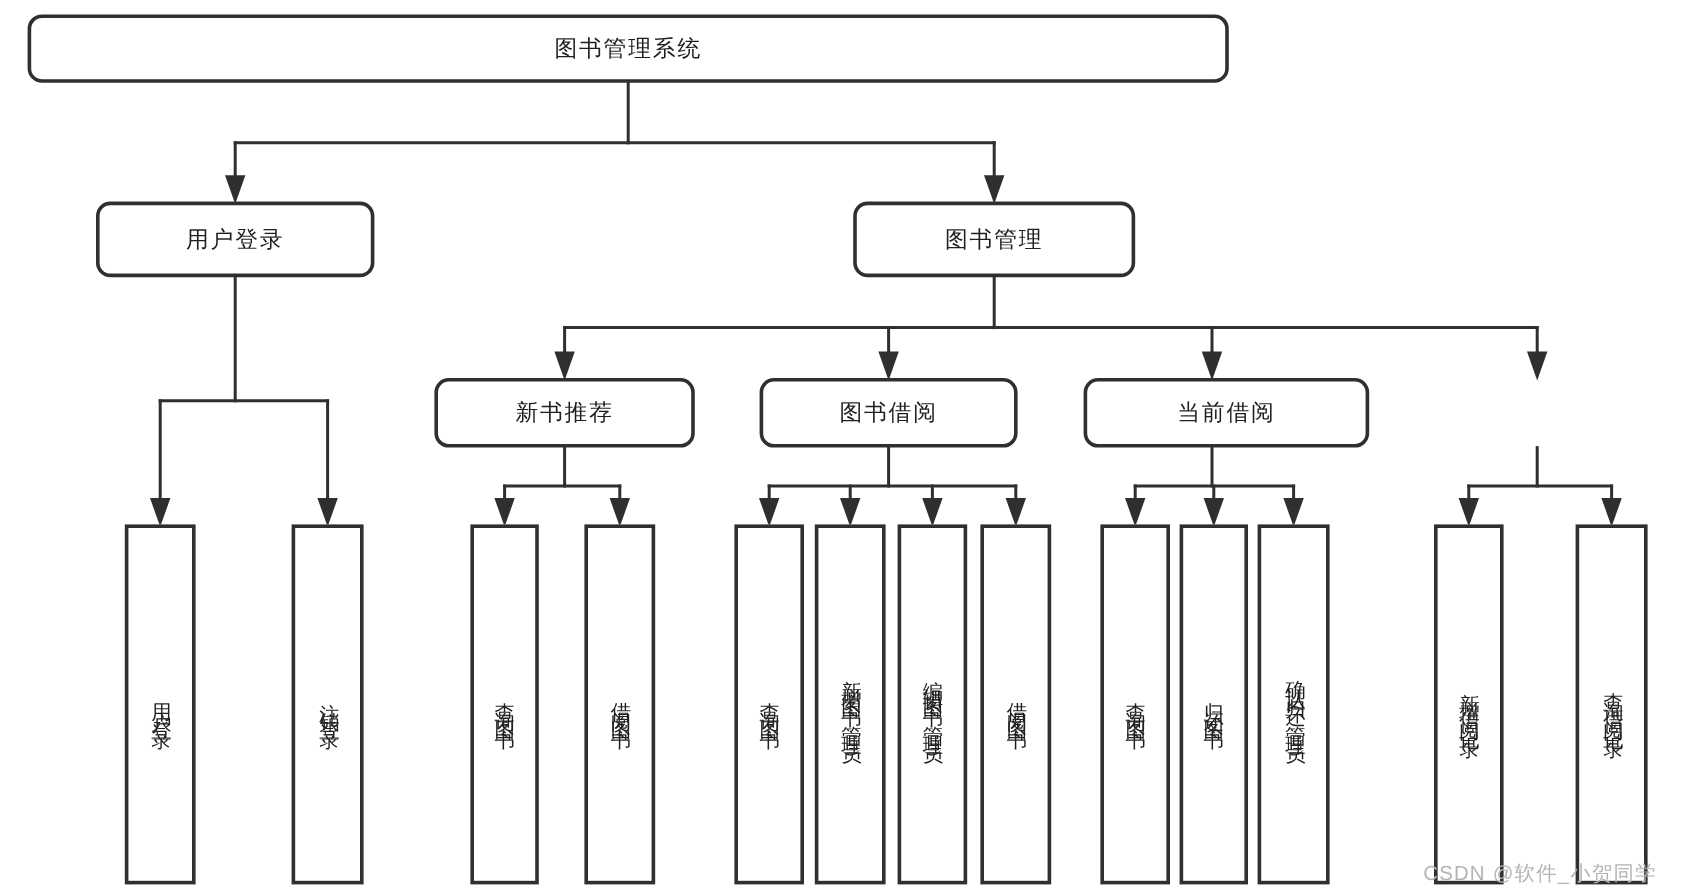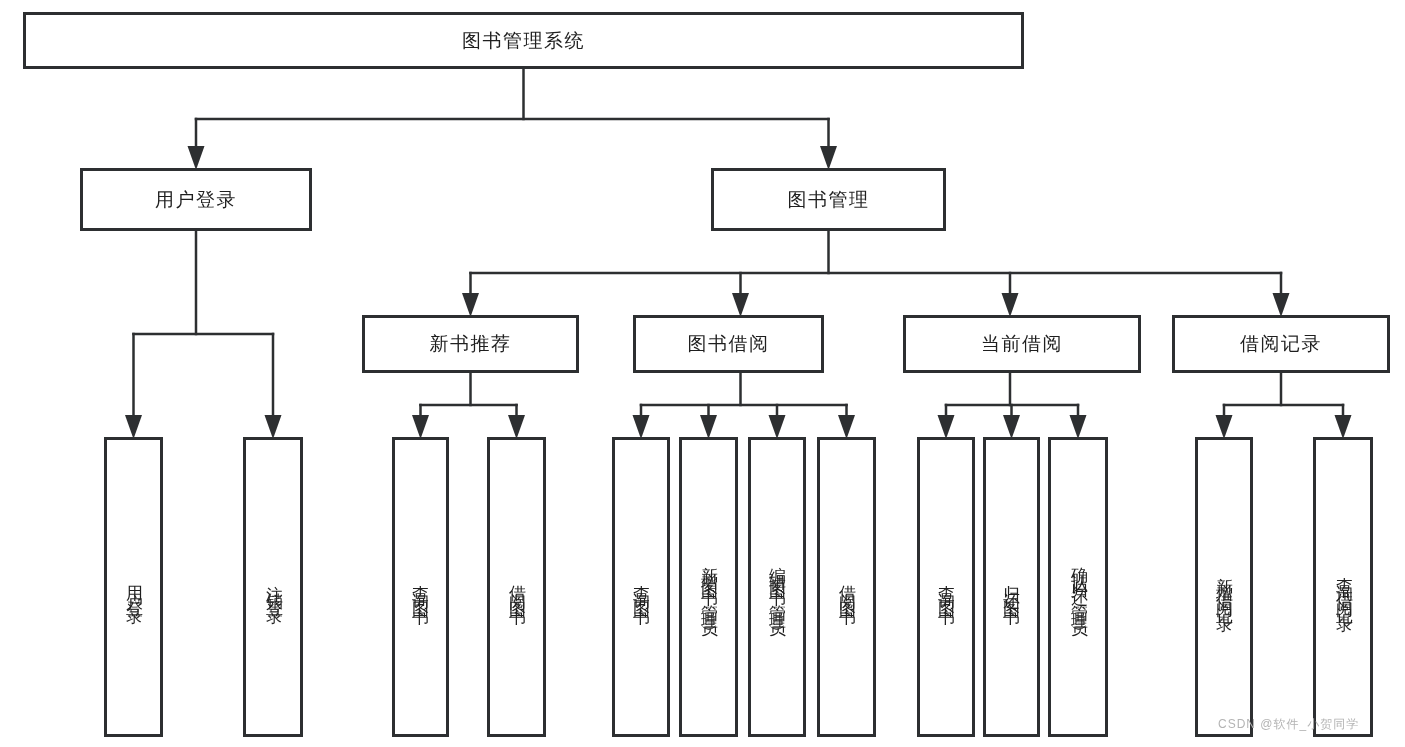--- a/index.html
+++ b/index.html
@@ -28,38 +28,38 @@
     border: 3px solid var(--line);
     color: var(--text);
   }
   .node.h {
     display: flex;
     align-items: center;
     justify-content: center;
     font-size: 19px;
     letter-spacing: 1.5px;
     white-space: nowrap;
+    border-radius: 12px;
   }
   .node.v {
     writing-mode: vertical-rl;
     text-orientation: mixed;
     text-align: center;
     font-size: 17px;
     letter-spacing: 0.45em;
     line-height: 52px;
   }
   .watermark {
     position: absolute;
     left: 1186px;
     top: 716px;
-    font-size: 12px;
+    font-size: 17px;
     letter-spacing: 1px;
     color: var(--watermark);
     white-space: nowrap;
-    margin-left: 32px;
   }
 </style>
 </head>
 <body>
 
 <div id="canvas">
 
   <svg id="connector-layer" viewBox="0 0 1405 747" xmlns="http://www.w3.org/2000/svg">
       <line x1="523.5" y1="69" x2="523.5" y2="119" stroke="#2d2f31" stroke-width="2.5" stroke-linecap="square"></line>
       <line x1="196" y1="119" x2="828.5" y2="119" stroke="#2d2f31" stroke-width="2.5" stroke-linecap="square"></line>
@@ -116,25 +116,24 @@
     </svg>
 
   <div class="node h" style="left:23px;  top:12px;  width:1001px; height:57px;">图书管理系统</div>
 
   <div class="node h" style="left:80px;  top:168px; width:232px; height:63px;">用户登录</div>
 
   <div class="node h" style="left:362px; top:315px; width:217px; height:58px;">新书推荐</div>
 
   <div class="node h" style="left:711px; top:168px; width:235px; height:63px;">图书管理</div>
 
-  <div class="node h" style="left:633px; top:315px; width:191px; height:58px;">图书借阅</div>
+  <div class="node h" style="left:633px; top:315px; width:215px; height:58px;">图书借阅</div>
 
   <div class="node h" style="left:903px; top:315px; width:238px; height:58px;">当前借阅</div>
 
-  <div class="node h" style="left:1172px;top:315px; width:218px; height:58px;">借阅记录</div>
 
   <div class="node v" style="left:104px; top:437px; width:59px; height:300px;">用户登录</div>
 
   <div class="node v" style="left:243px; top:437px; width:60px; height:300px;">注销登录</div>
 
   <div class="node v" style="left:392px; top:437px; width:57px; height:300px;">查询图书</div>
 
   <div class="node v" style="left:487px; top:437px; width:59px; height:300px;">借阅图书</div>
 
   <div class="node v" style="left:612px; top:437px; width:58px; height:300px;">查询图书</div>

